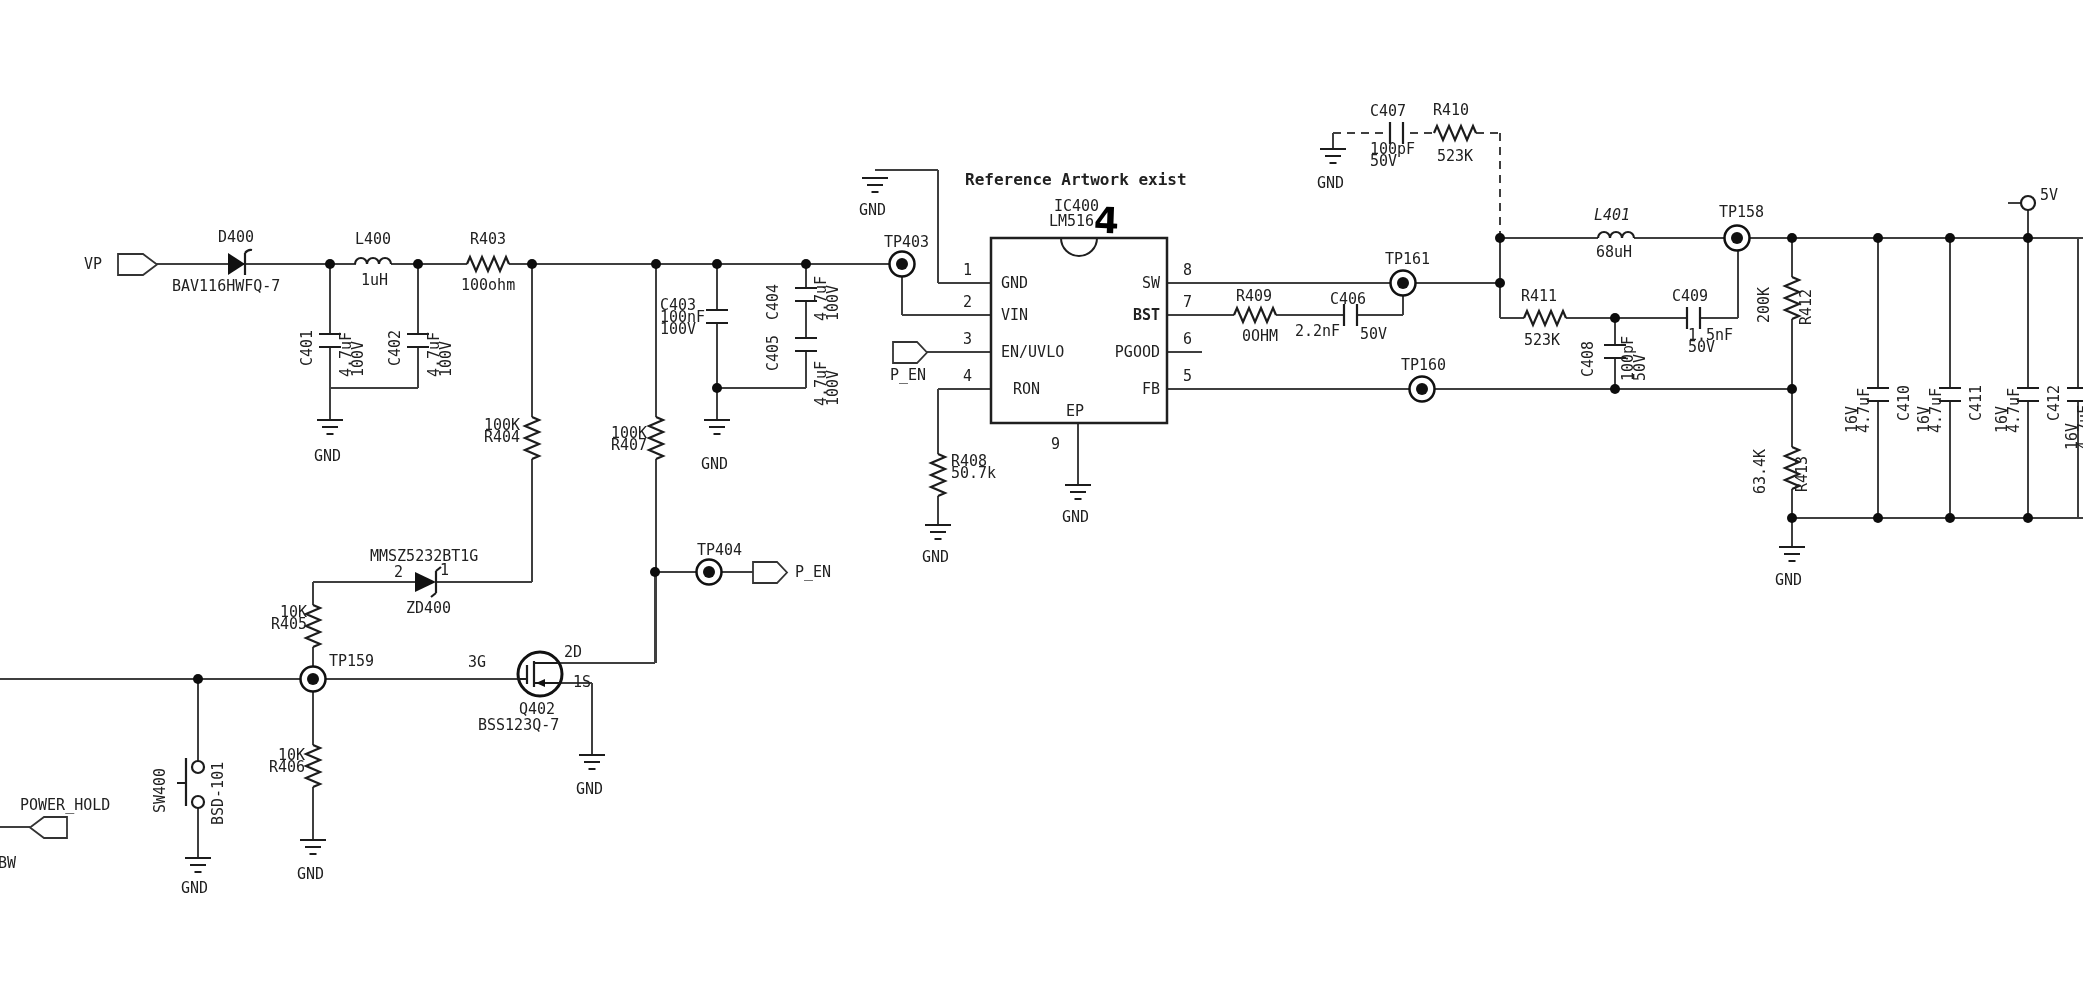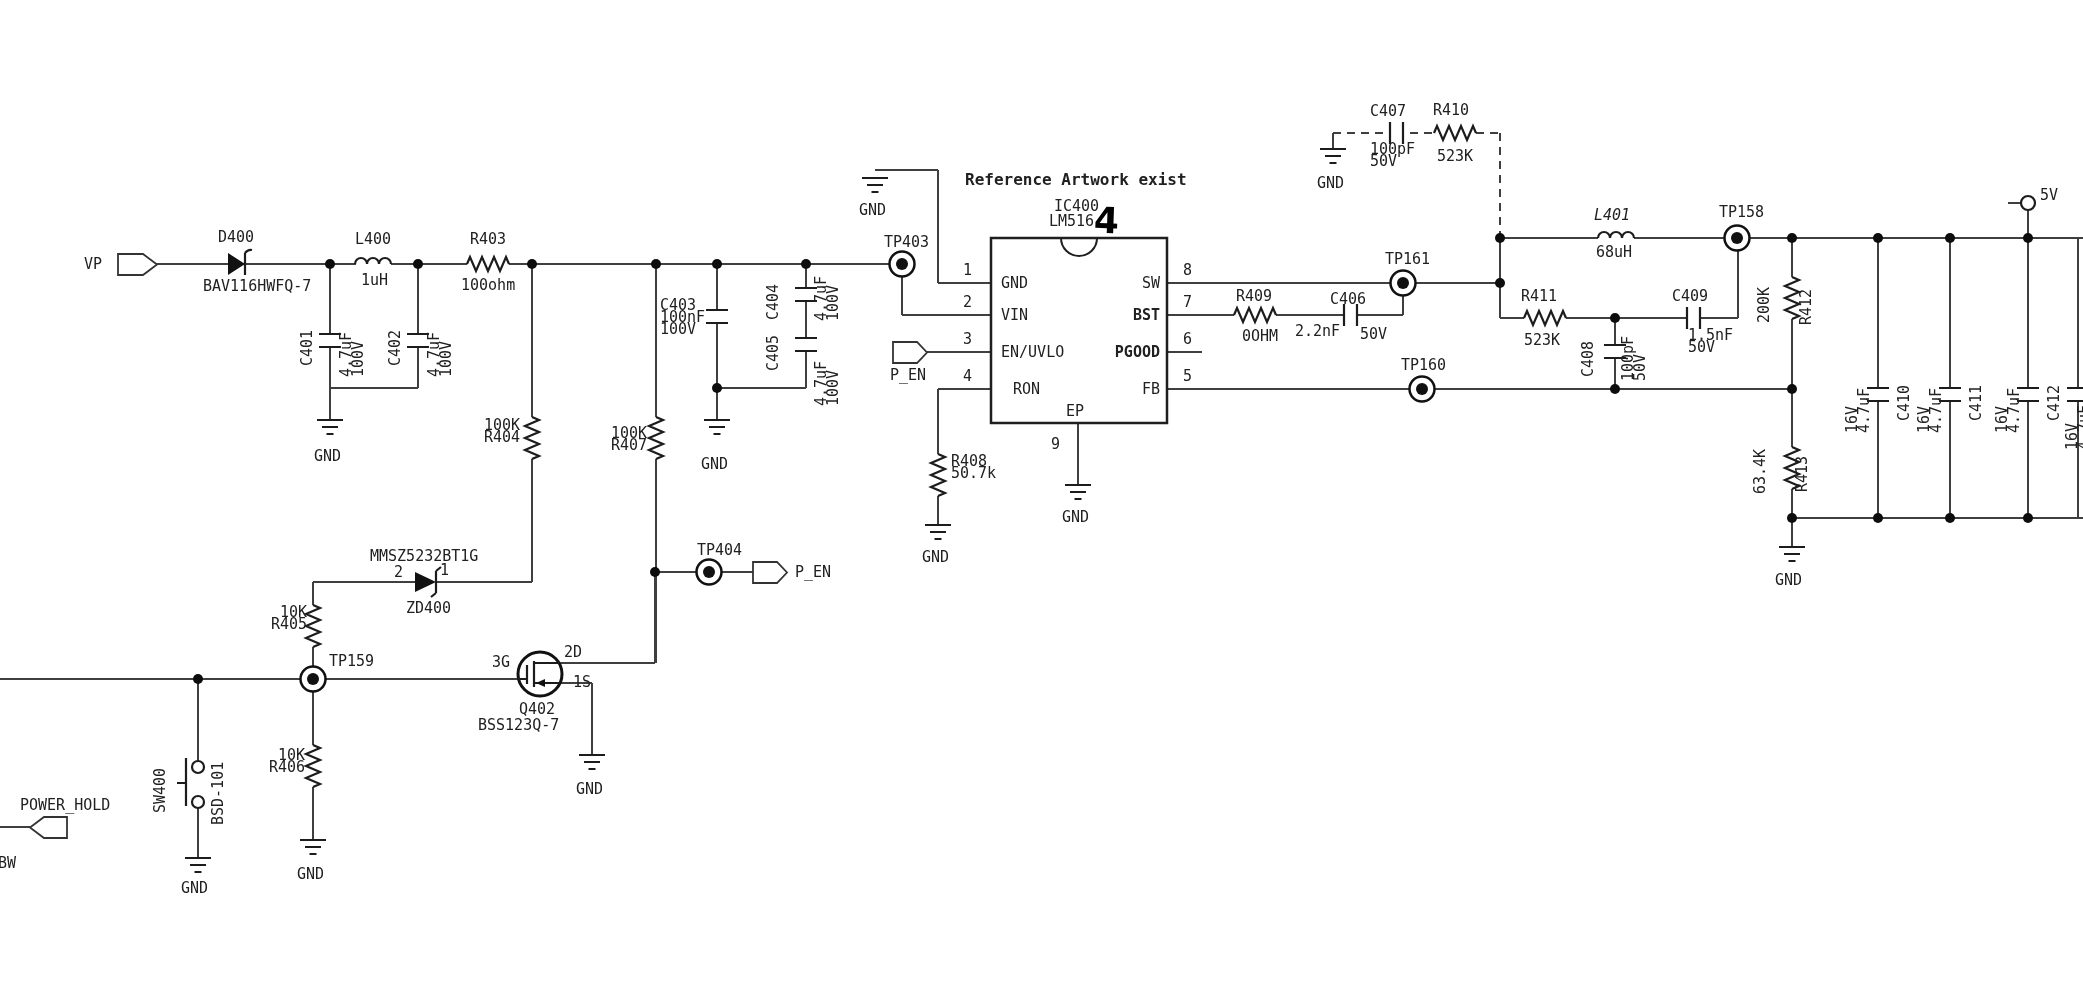--- a/index.html
+++ b/index.html
@@ -296,42 +296,42 @@
 
 <div class="lbl" style="left:1054px;top:198px;">IC400</div>
 <div class="lbl" style="left:1049px;top:213px;">LM516</div>
 <div class="hand" style="left:1094px;top:200px;">4</div>
 <div class="lbl" style="left:1001px;top:275px;">GND</div>
 <div class="lbl" style="left:1001px;top:307px;">VIN</div>
 <div class="lbl" style="left:1001px;top:344px;">EN/UVLO</div>
 <div class="lbl" style="left:1001px;top:381px;margin-left:12px;">RON</div>
 <div class="lbl rt" style="left:1060px;top:275px;width:100px;">SW</div>
 <div class="lbl rt" style="left:1060px;top:307px;width:100px;font-weight:bold;">BST</div>
-<div class="lbl rt" style="left:1060px;top:344px;width:100px;font-weight:bold;">PGOOD</div>
+<div class="lbl rt" style="left:1060px;top:344px;width:100px;">PGOOD</div>
 <div class="lbl rt" style="left:1060px;top:381px;width:100px;">FB</div>
 <div class="lbl" style="left:1066px;top:403px;">EP</div>
 <div class="lbl rt" style="left:950px;top:262px;width:22px;">1</div>
 <div class="lbl rt" style="left:950px;top:294px;width:22px;">2</div>
 <div class="lbl rt" style="left:950px;top:331px;width:22px;">3</div>
 <div class="lbl rt" style="left:950px;top:368px;width:22px;">4</div>
 <div class="lbl" style="left:1183px;top:262px;">8</div>
 <div class="lbl" style="left:1183px;top:294px;">7</div>
 <div class="lbl" style="left:1183px;top:331px;">6</div>
 <div class="lbl" style="left:1183px;top:368px;">5</div>
 <div class="lbl" style="left:1051px;top:436px;">9</div>
 
 <div class="lbl" style="left:884px;top:234px;">TP403</div>
 <div class="lbl" style="left:697px;top:542px;">TP404</div>
 <div class="lbl" style="left:329px;top:653px;">TP159</div>
 <div class="lbl" style="left:1401px;top:357px;">TP160</div>
 <div class="lbl" style="left:1385px;top:251px;">TP161</div>
 <div class="lbl" style="left:1719px;top:204px;">TP158</div>
 
 <div class="lbl ctr" style="left:206px;top:229px;width:60px;">D400</div>
-<div class="lbl" style="left:203px;top:278px;">BAV116HWFQ-7</div>
+<div class="lbl" style="left:172px;top:278px;">BAV116HWFQ-7</div>
 <div class="lbl" style="left:355px;top:231px;">L400</div>
 <div class="lbl" style="left:361px;top:272px;">1uH</div>
 <div class="lbl" style="left:470px;top:231px;">R403</div>
 <div class="lbl" style="left:461px;top:277px;">100ohm</div>
 
 <div class="vlbl" style="left:301px;top:366px;">C401</div>
 <div class="vlbl" style="left:340px;top:377px;"><div>4.7uF</div><div>100V</div></div>
 <div class="vlbl" style="left:389px;top:366px;">C402</div>
 <div class="vlbl" style="left:428px;top:377px;"><div>4.7uF</div><div>100V</div></div>
 
@@ -342,21 +342,21 @@
 <div class="vlbl" style="left:815px;top:406px;"><div>4.7uF</div><div>100V</div></div>
 <div class="lbl rt tight" style="left:464px;top:419px;width:56px;"><div>100K</div><div>R404</div></div>
 <div class="lbl rt tight" style="left:591px;top:427px;width:56px;"><div>100K</div><div>R407</div></div>
 
 <div class="lbl" style="left:370px;top:548px;">MMSZ5232BT1G</div>
 <div class="lbl" style="left:406px;top:600px;">ZD400</div>
 <div class="lbl" style="left:394px;top:564px;">2</div>
 <div class="lbl" style="left:440px;top:562px;">1</div>
 <div class="lbl rt tight" style="left:254px;top:606px;width:53px;"><div>10K</div><div>R405</div></div>
 <div class="lbl rt tight" style="left:252px;top:749px;width:53px;"><div>10K</div><div>R406</div></div>
-<div class="lbl" style="left:492px;top:654px;">3G</div>
+<div class="lbl" style="left:468px;top:654px;">3G</div>
 <div class="lbl" style="left:564px;top:644px;">2D</div>
 <div class="lbl" style="left:573px;top:674px;">1S</div>
 <div class="lbl" style="left:519px;top:701px;">Q402</div>
 <div class="lbl" style="left:478px;top:717px;">BSS123Q-7</div>
 <div class="vlbl" style="left:154px;top:813px;">SW400</div>
 <div class="vlbl" style="left:212px;top:825px;">BSD-101</div>
 
 <div class="lbl tight" style="left:951px;top:455px;"><div>R408</div><div>50.7k</div></div>
 
 <div class="lbl" style="left:1236px;top:288px;">R409</div>

